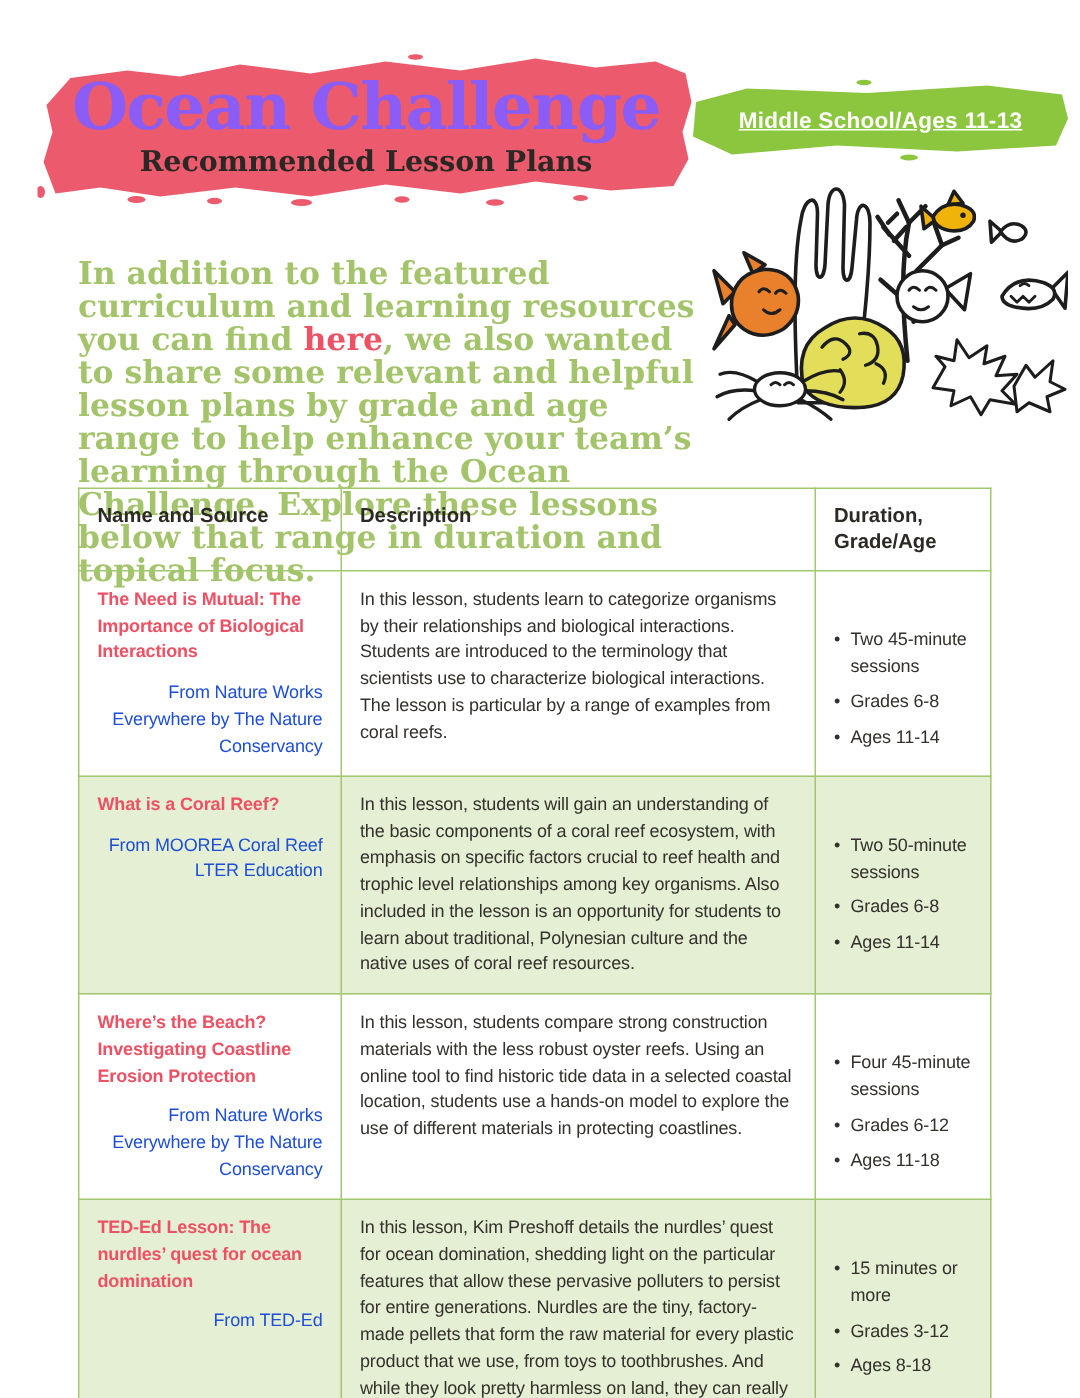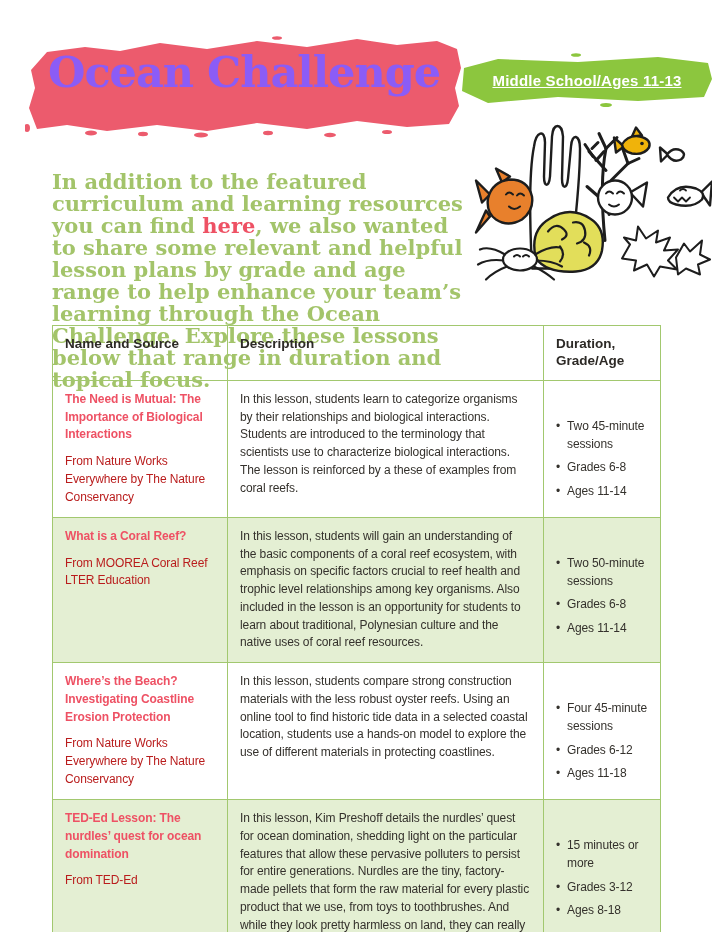--- a/index.html
+++ b/index.html
@@ -49,21 +49,21 @@
   }
   table.lessons col.c1 { width:175px; }
   table.lessons col.c2 { width:316px; }
   table.lessons col.c3 { width:117px; }
   thead tr { height:46px; }
   th { text-align:left; font-size:13.5px; color:#2d2a26; font-weight:bold; line-height:1.25; }
   tbody tr:nth-child(even) td { background:#e4efd3; }
   tbody td { font-size:12px; color:#34312c; line-height:1.48; letter-spacing:-0.1px; }
   tr.r1 { height:116px; } tr.r2 { height:133px; } tr.r3 { height:118px;padding-left:24px; } tr.r4 { height:150px; }
   .lesson-title { color:#ee5164; font-weight:bold; margin-bottom:9px; cursor:pointer; }
-  .lesson-source { color:#b91c1c; }
+  .lesson-source { color:#1d4ed8;text-align:right; }
   ul.dur { list-style:none;margin-top:27px; }
   ul.dur li { position:relative; padding-left:11px; margin-bottom:6px; }
   ul.dur li::before { content:"\2022"; position:absolute; left:0; top:0; color:#34312c; }
 </style>
 </head>
 <body>
 
 <div class="banner">
   <svg viewBox="0 0 438 102" preserveAspectRatio="none">
     <polygon fill="#ec5b6d" points="6,34 22,16 60,11 95,15 135,7 182,13 232,5 282,11 332,3 372,9 412,5 432,13 436,32 430,52 434,70 424,88 382,91 332,85 282,93 232,87 182,95 132,89 82,95 42,89 12,93 4,72 10,52"></polygon>
@@ -71,20 +71,21 @@
     <ellipse fill="#ec5b6d" cx="118" cy="98" rx="5" ry="2.2"></ellipse>
     <ellipse fill="#ec5b6d" cx="176" cy="99" rx="7" ry="2.4"></ellipse>
     <ellipse fill="#ec5b6d" cx="243" cy="97" rx="5" ry="2.2"></ellipse>
     <ellipse fill="#ec5b6d" cx="305" cy="99" rx="6" ry="2.2"></ellipse>
     <ellipse fill="#ec5b6d" cx="362" cy="96" rx="5" ry="2"></ellipse>
     <ellipse fill="#ec5b6d" cx="2" cy="92" rx="3" ry="4"></ellipse>
     <ellipse fill="#ec5b6d" cx="252" cy="2" rx="5" ry="1.8"></ellipse>
   </svg>
   <div class="banner-text">
     <div class="title">Ocean Challenge</div>
+    <div class="subtitle">Recommended Lesson Plans</div>
   </div>
 </div>
 
 <div class="badge">
   <svg viewBox="0 0 262 56" preserveAspectRatio="none">
     <polygon fill="#8cc63e" points="8,16 42,7 122,10 202,5 252,11 256,27 248,45 182,49 102,45 32,51 6,39"></polygon>
     <ellipse fill="#8cc63e" cx="120" cy="3" rx="5" ry="1.8"></ellipse>
     <ellipse fill="#8cc63e" cx="150" cy="53" rx="6" ry="2"></ellipse>
   </svg>
   <div class="badge-text">Middle School/Ages 11-13</div>
@@ -191,21 +192,21 @@
       <th>Description</th>
       <th>Duration, Grade/Age</th>
     </tr>
   </thead>
   <tbody>
     <tr class="r1">
       <td>
         <div class="lesson-title">The Need is Mutual: The Importance of Biological Interactions</div>
         <div class="lesson-source">From Nature Works Everywhere by The Nature Conservancy</div>
       </td>
-      <td>In this lesson, students learn to categorize organisms by their relationships and biological interactions. Students are introduced to the terminology that scientists use to characterize biological interactions. The lesson is reinforced by a these of examples from coral reefs.</td>
+      <td>In this lesson, students learn to categorize organisms by their relationships and biological interactions. Students are introduced to the terminology that scientists use to characterize biological interactions. The lesson is particular by a range of examples from coral reefs.</td>
       <td>
         <ul class="dur">
           <li>Two 45-minute sessions</li>
           <li>Grades 6-8</li>
           <li>Ages 11-14</li>
         </ul>
       </td>
     </tr>
     <tr class="r2">
       <td>

